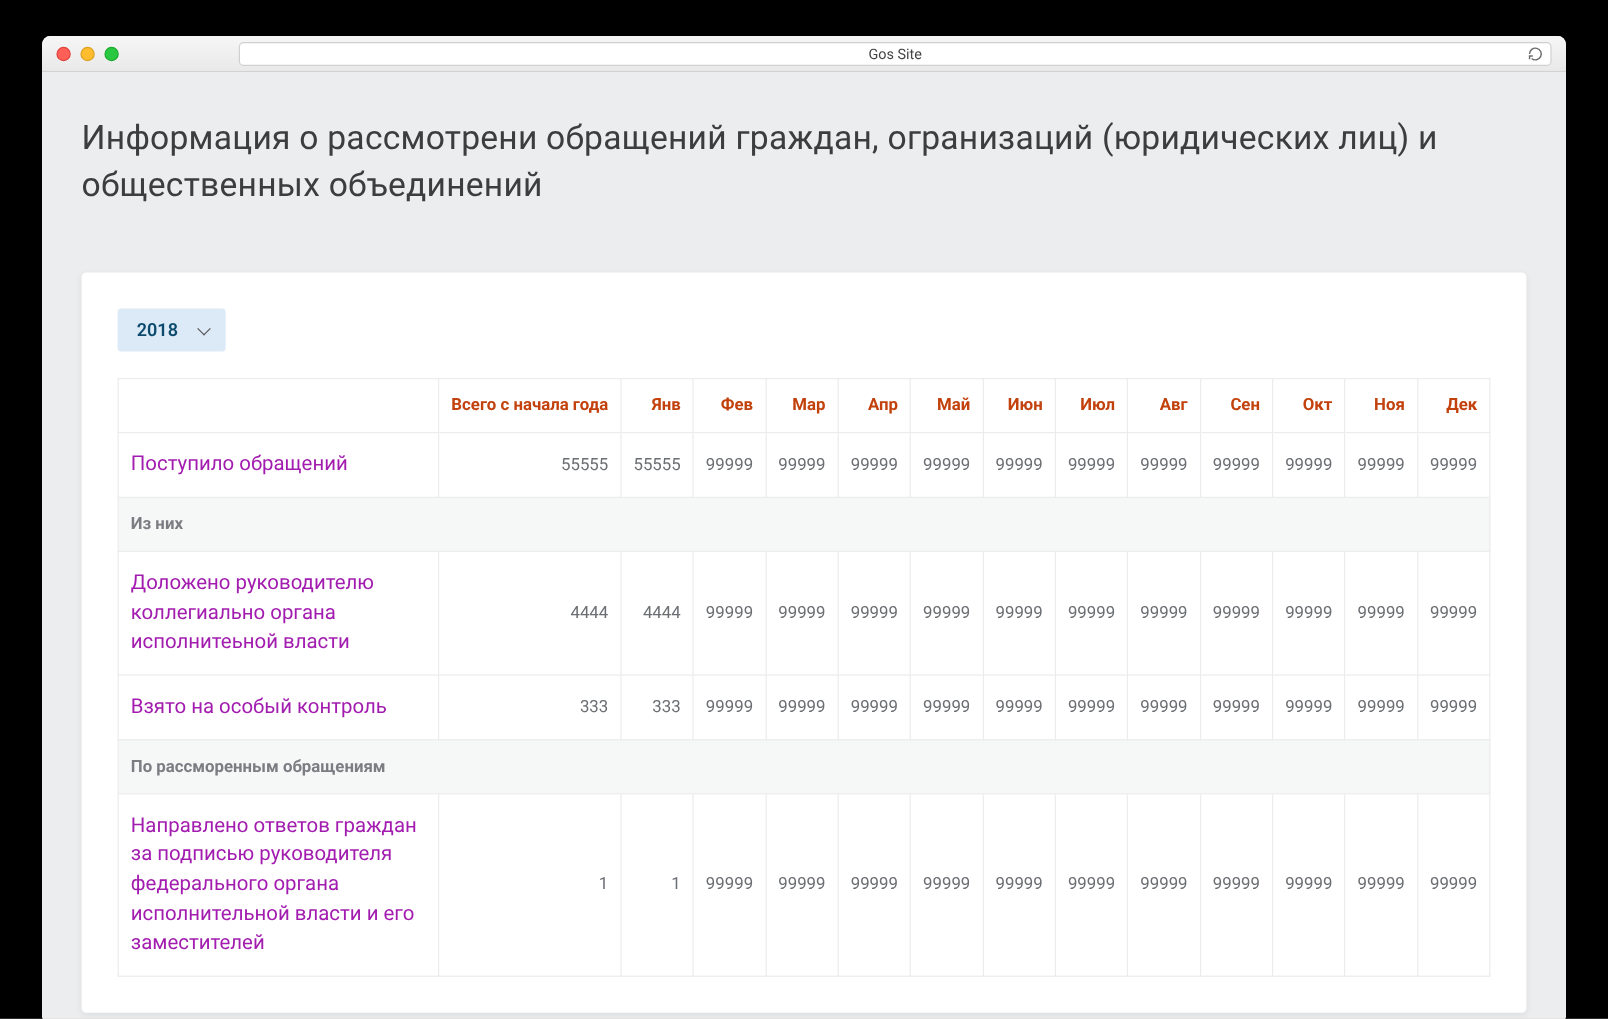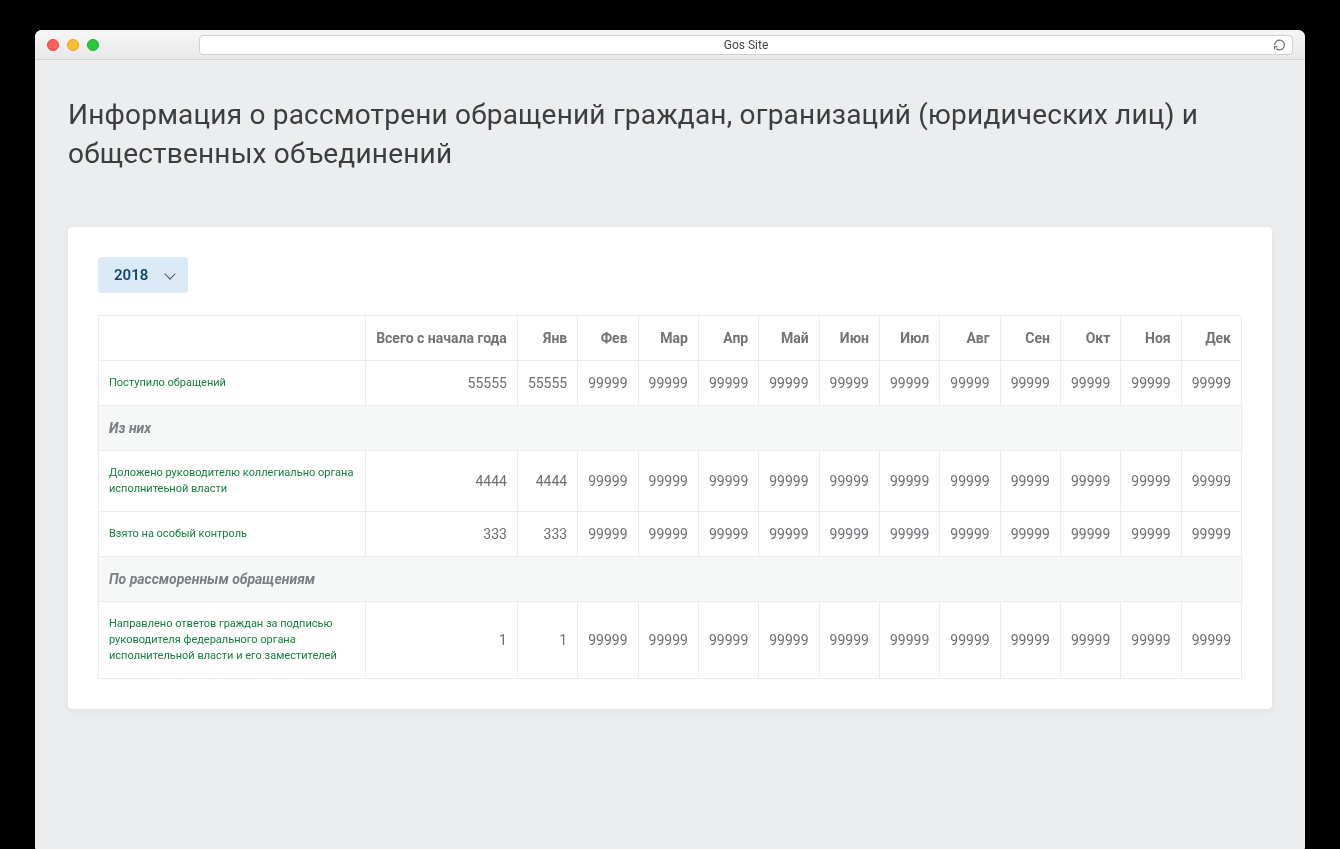--- a/index.html
+++ b/index.html
@@ -91,32 +91,31 @@
     .chevron-down { width:8px; height:8px; border-right:1.5px solid #555; border-bottom:1.5px solid #555; transform: rotate(45deg); margin-top:-3px;}
     table {
       width:100%;
       border-collapse: collapse;
       font-size:14px;
       color:#4b4e52;
     }
     th, td { border:1px solid #ececec; padding:14px 10px; }
     thead th {
       font-weight:700;
-      color:#737373;
+      color:#c2410c;
       text-align:left;
       white-space:nowrap;
       background:#fff;
     }
     thead th.num, tbody td.num { text-align:right; }
-    tbody td.label { color:#15803d; font-size:11px; line-height:1.45;}
+    tbody td.label { color:#a21caf; font-size:17px; line-height:1.45;}
     tbody tr.section td {
       background:#f6f7f7;
       font-weight:700;
       color:#7a7d82;
-      font-style:italic;
     }
     tbody td.num { color:#6b6e72; white-space:nowrap;}
     th:first-child, td:first-child { width: 310px; }
   </style>
 </head>
 <body>
 
 <div class="mac-window">
   <div class="mac-titlebar">
     <div class="traffic-lights">

